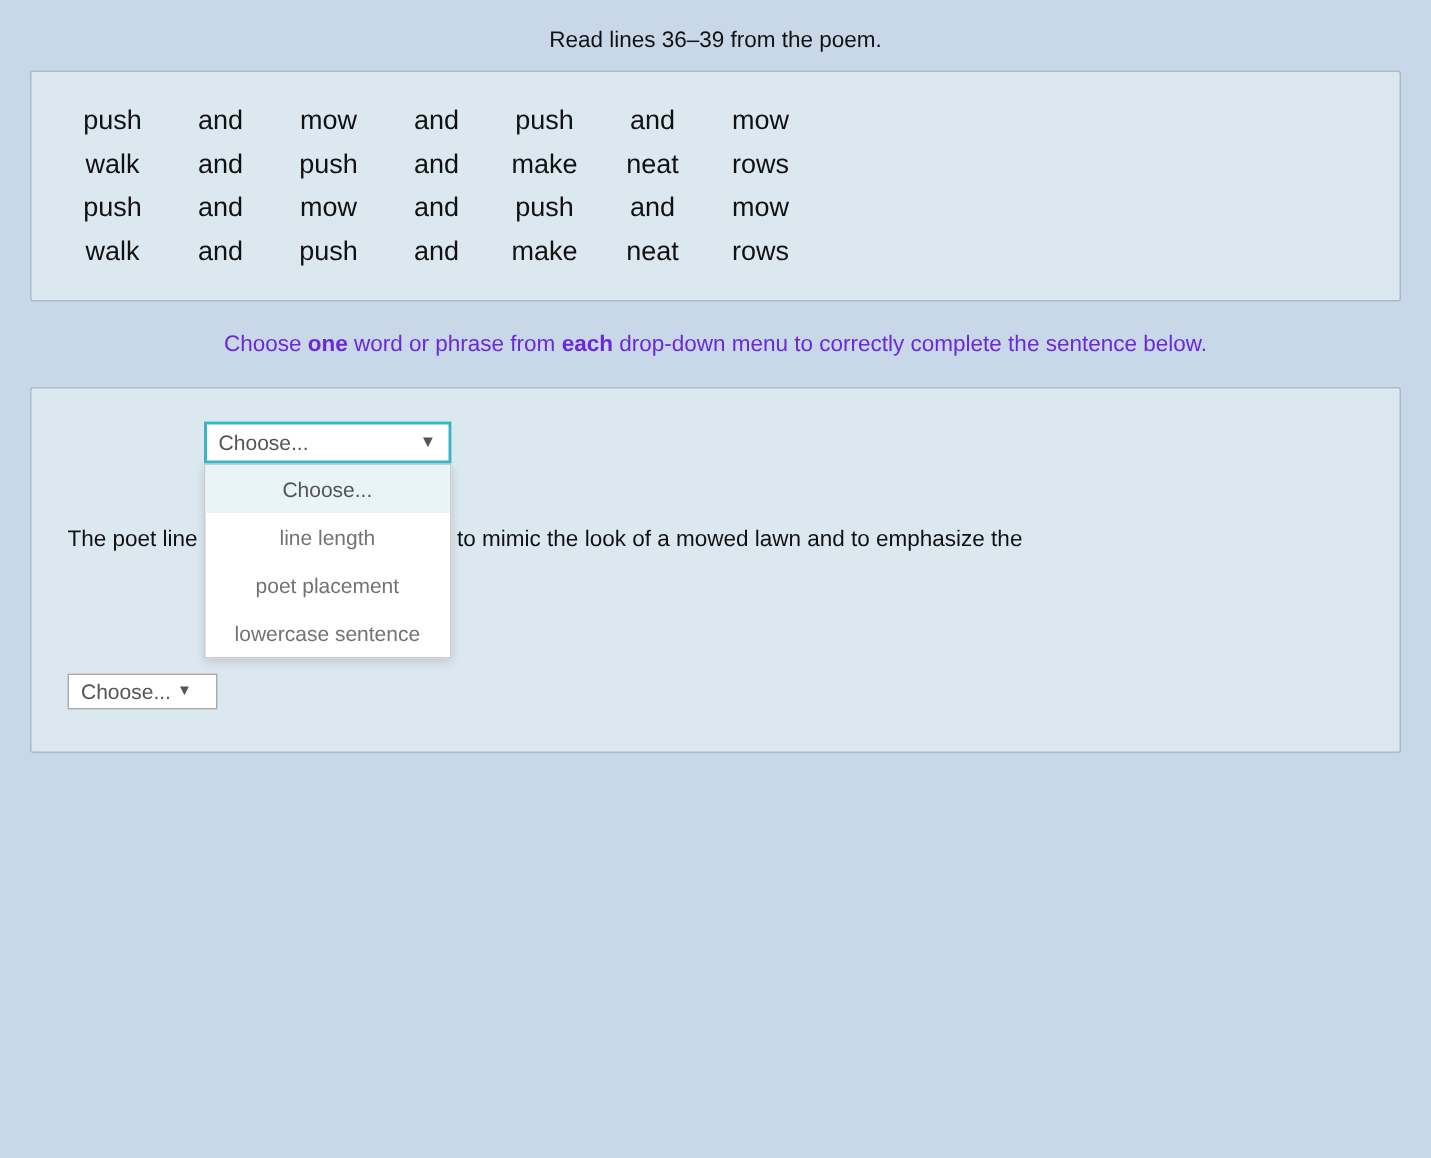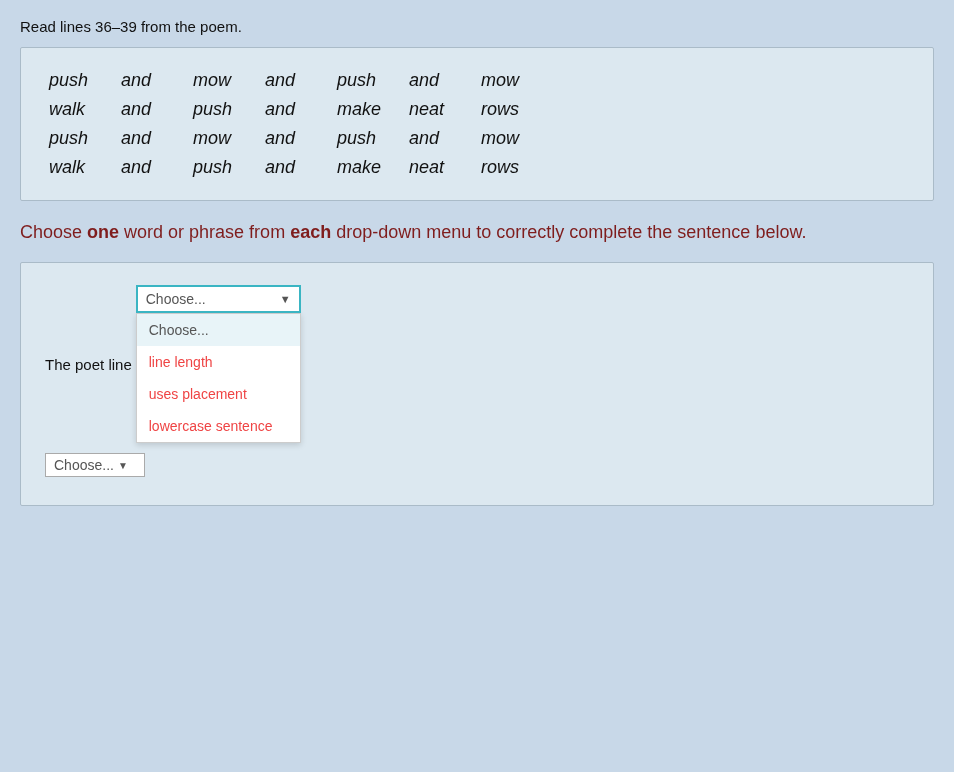--- a/index.html
+++ b/index.html
@@ -8,20 +8,21 @@
       font-family: Arial, sans-serif;
       font-size: 16px;
       background-color: #c8d8e8;
       width: 954px;
       min-height: 772px;
       position: relative;
     }
 
     .page-container {
       padding: 18px 20px;
+      text-align: center;
     }
 
     .instruction-heading {
       font-size: 15px;
       color: #111;
       margin-bottom: 12px;
     }
 
     .poem-box {
       background-color: #dce8f0;
@@ -30,31 +31,30 @@
       margin-bottom: 18px;
       border-radius: 2px;
     }
 
     .poem-line {
       display: flex;
       gap: 20px;
       padding: 4px 0;
       font-size: 18px;
       color: #111;
-      font-style: italic;
     }
 
     .poem-word {
       min-width: 52px;
       display: inline-block;
     }
 
     .choose-instruction {
-      font-size: 18px;
-      color: #7f1d1d;
+      font-size: 15px;
+      color: #6d28d9;
       margin-bottom: 16px;
       line-height: 1.5;
     }
 
     .choose-instruction strong {
       font-weight: bold;
     }
 
     .sentence-box {
       background-color: #dce8f0;
@@ -111,21 +111,21 @@
     .dropdown-menu {
       background-color: #fff;
       border: 1px solid #ccc;
       min-width: 165px;
       box-shadow: 0 2px 6px rgba(0,0,0,0.15);
     }
 
     .dropdown-menu-item {
       padding: 8px 12px;
       font-size: 14px;
-      color: #ef4444;
+      color: #737373;
       cursor: pointer;
     }
 
     .dropdown-menu-item:first-child {
       color: #555;
       background-color: #e8f4f8;
     }
 
     .choose-select-wrapper {
       display: inline-flex;
@@ -206,25 +206,26 @@
       <span>The poet line</span>
 
       <div class="inline-dropdown-container">
         <div class="dropdown-open-trigger">
           <span>Choose...</span>
           <span class="chevron">▼</span>
         </div>
         <div class="dropdown-menu">
           <div class="dropdown-menu-item">Choose...</div>
           <div class="dropdown-menu-item">line length</div>
-          <div class="dropdown-menu-item">uses placement</div>
+          <div class="dropdown-menu-item">poet placement</div>
           <div class="dropdown-menu-item">lowercase sentence</div>
         </div>
       </div>
 
+      <span>to mimic the look of a mowed lawn and to emphasize the</span>
     </div>
 
     <div class="sentence-second-line">
 
       <div class="dropdown-wrapper">
         <div class="choose-select-wrapper">
           <span>Choose...</span>
           <span class="arrow-down">▼</span>
         </div>
       </div>

